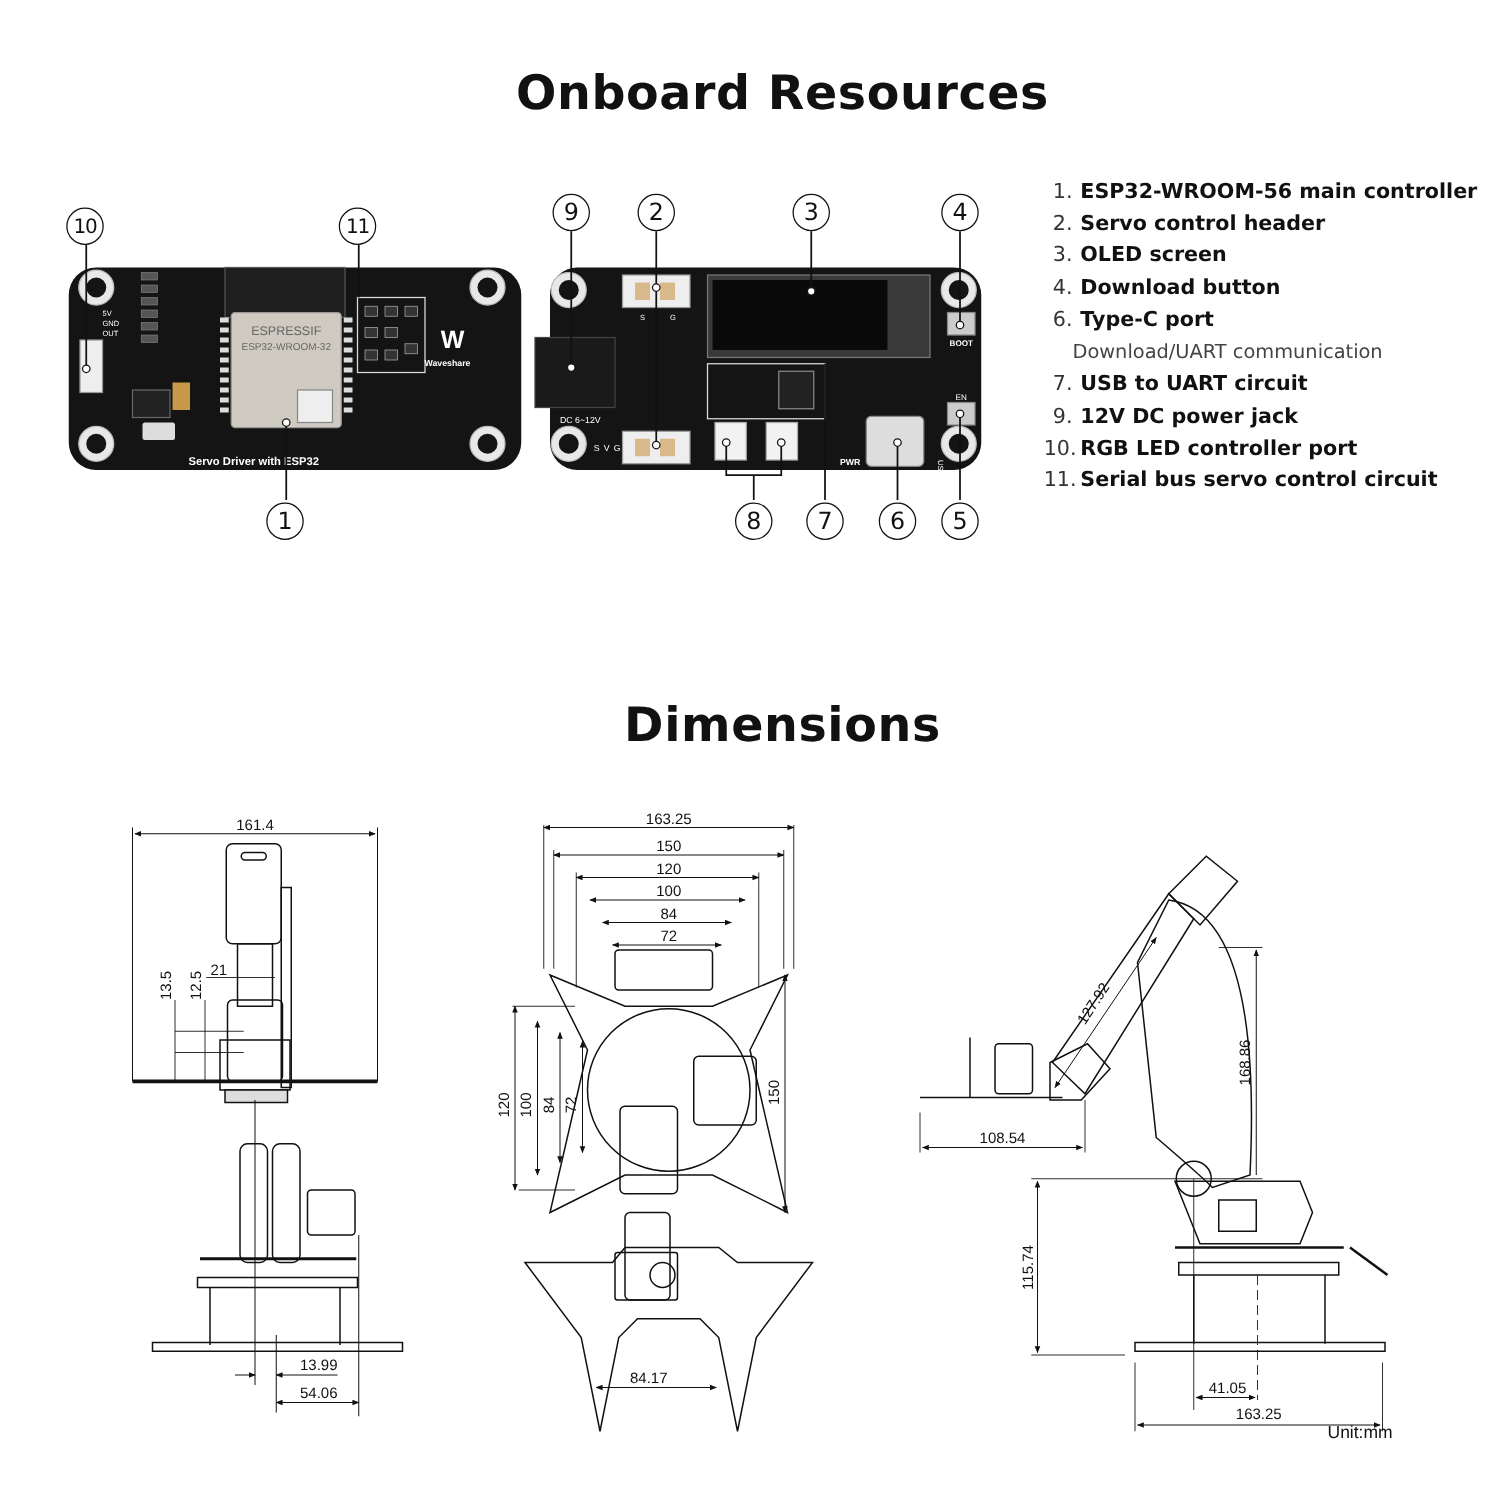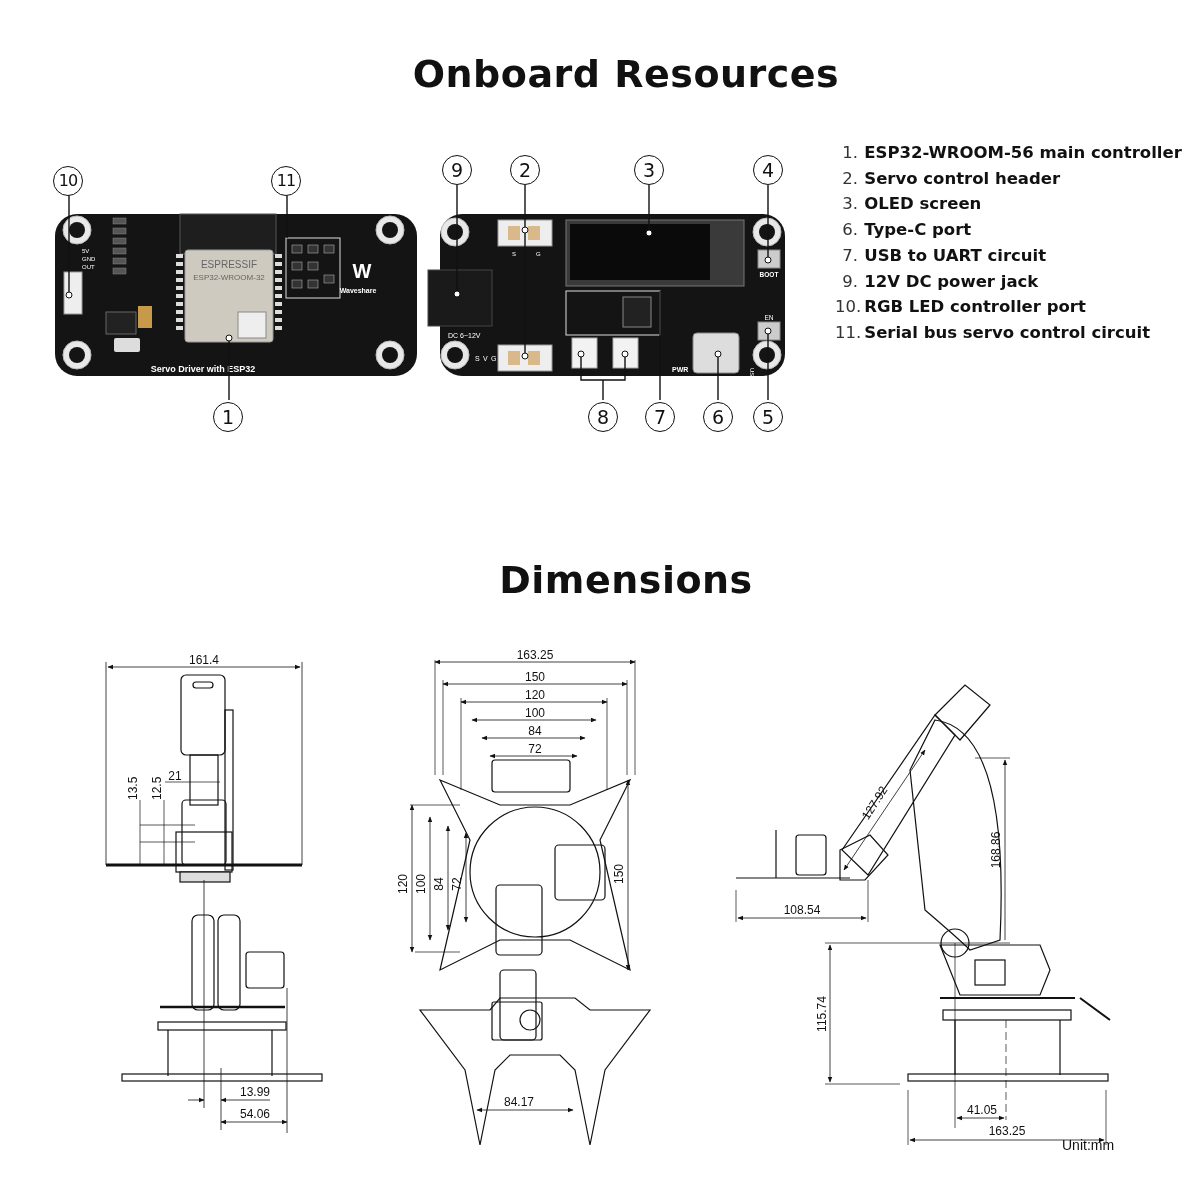--- a/index.html
+++ b/index.html
@@ -186,21 +186,23 @@
 <div class="callout" style="left:753px;top:155px;">4</div>
 <div class="callout" style="left:588px;top:402px;">8</div>
 <div class="callout" style="left:645px;top:402px;">7</div>
 <div class="callout" style="left:703px;top:402px;">6</div>
 <div class="callout" style="left:753px;top:402px;">5</div>
 
 <div class="legend" id="legend">
     <div class="row"><span class="num">1.</span> <span class="lbl">ESP32-WROOM-56 main controller</span></div>
     <div class="row"><span class="num">2.</span> <span class="lbl">Servo control header</span></div>
     <div class="row"><span class="num">3.</span> <span class="lbl">OLED screen</span></div>
+    <div class="row"><span class="num">4.</span> <span class="lbl">Download button</span></div>
     <div class="row"><span class="num">6.</span> <span class="lbl">Type-C port</span></div>
+    <div class="sub">Download/UART communication</div>
     <div class="row"><span class="num">7.</span> <span class="lbl">USB to UART circuit</span></div>
     <div class="row"><span class="num">9.</span> <span class="lbl">12V DC power jack</span></div>
     <div class="row"><span class="num">10.</span> <span class="lbl">RGB LED controller port</span></div>
     <div class="row"><span class="num">11.</span> <span class="lbl">Serial bus servo control circuit</span></div>
   </div>
 
 <svg style="position:absolute;left:0;top:640px;" width="1200" height="560" fill="none" stroke="#111" stroke-width="1.2">
   <defs>
     <marker id="ar" viewBox="0 0 10 10" refX="9" refY="5" markerWidth="7" markerHeight="7" orient="auto-start-reverse">
         <path d="M0,1 L10,5 L0,9 z" fill="#111" stroke="none"></path>

